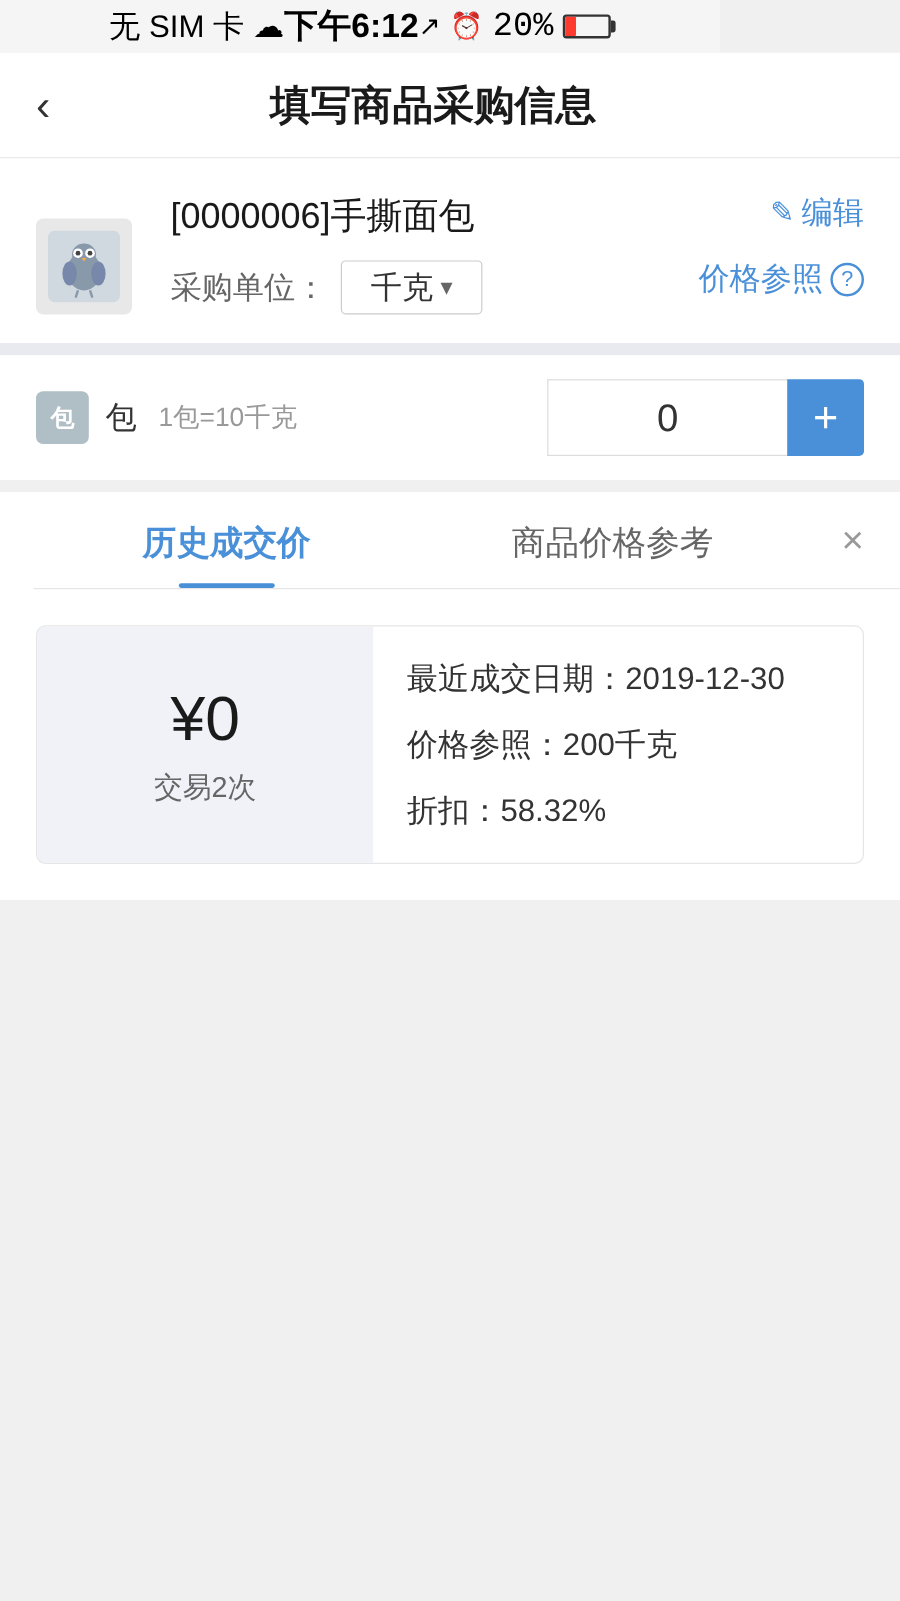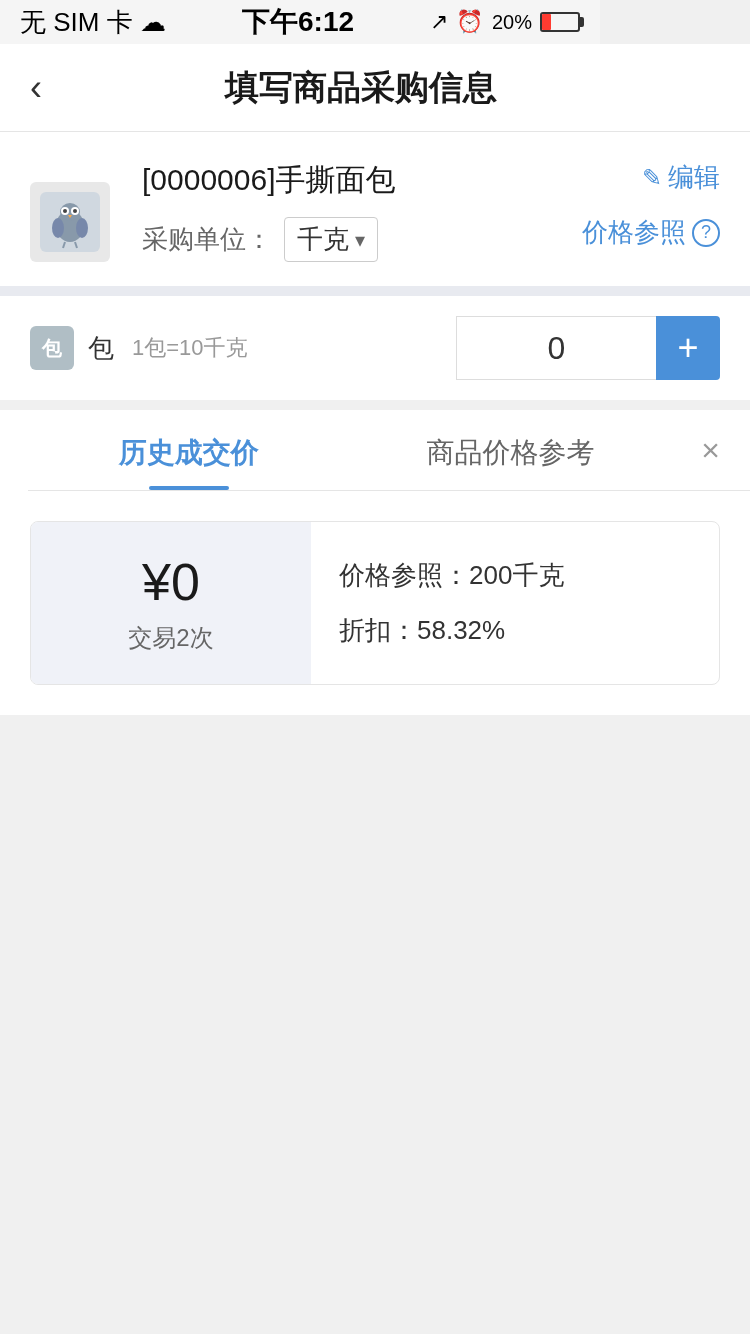--- a/index.html
+++ b/index.html
@@ -12,21 +12,21 @@
       overflow-x: hidden;
     }
 
     
     .status-bar {
       width: 600px;
       height: 44px;
       background: #f5f5f5;
       display: flex;
       align-items: center;
-      justify-content: space-between;
+      justify-content: center;
       padding: 0 20px;
       font-size: 26px;
       font-weight: 500;
     }
     .status-left {
       display: flex;
       align-items: center;
       gap: 8px;
       font-size: 26px;
     }
@@ -140,21 +140,21 @@
     }
     .unit-label {
       font-size: 26px;
       color: #666;
     }
     .unit-select {
       display: flex;
       align-items: center;
       border: 1px solid #ccc;
       border-radius: 4px;
-      padding: 4px 12px;
+      padding: 4px 24px;
       gap: 6px;
       background: #fff;
       font-family: Liberation Serif, serif;
     }
     .unit-text {
       font-size: 26px;
       color: #333;
     }
     .unit-arrow {
       font-size: 20px;
@@ -368,21 +368,21 @@
   <div class="status-left">
     <span>无 SIM 卡 ☁</span>
   </div>
   <div class="status-center">下午6:12</div>
   <div class="status-right">
 
     <span style="font-size:22px;">↗</span>
 
     <span style="font-size:22px;">⏰</span>
 
-    <span style="font-size:20px;">20%</span>
+    <span style="font-size:28px;font-family:Liberation Mono, monospace;">20%</span>
 
     <div class="battery-icon">
       <div class="battery-body">
         <div class="battery-fill"></div>
       </div>
     </div>
   </div>
 </div>
 
 <div class="nav-bar">
@@ -473,20 +473,23 @@
 
       <div class="price-card-left">
         <div class="price-amount">
           <span>¥</span><span>0</span>
         </div>
         <div class="price-trades">交易2次</div>
       </div>
 
       <div class="price-card-right">
         <div class="price-detail-row">
+          <span>最近成交日期：</span><span>2019-12-30</span>
+        </div>
+        <div class="price-detail-row">
           <span>价格参照：</span><span>200千克</span>
         </div>
         <div class="price-detail-row">
           <span>折扣：</span><span>58.32%</span>
         </div>
       </div>
     </div>
   </div>
 </div>
 

